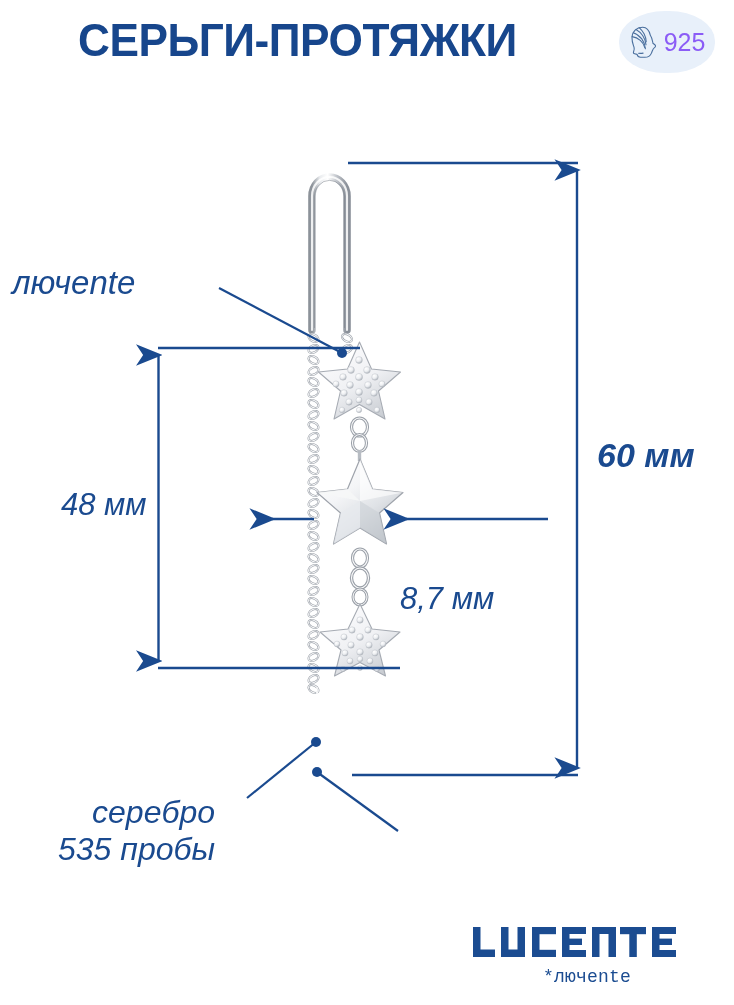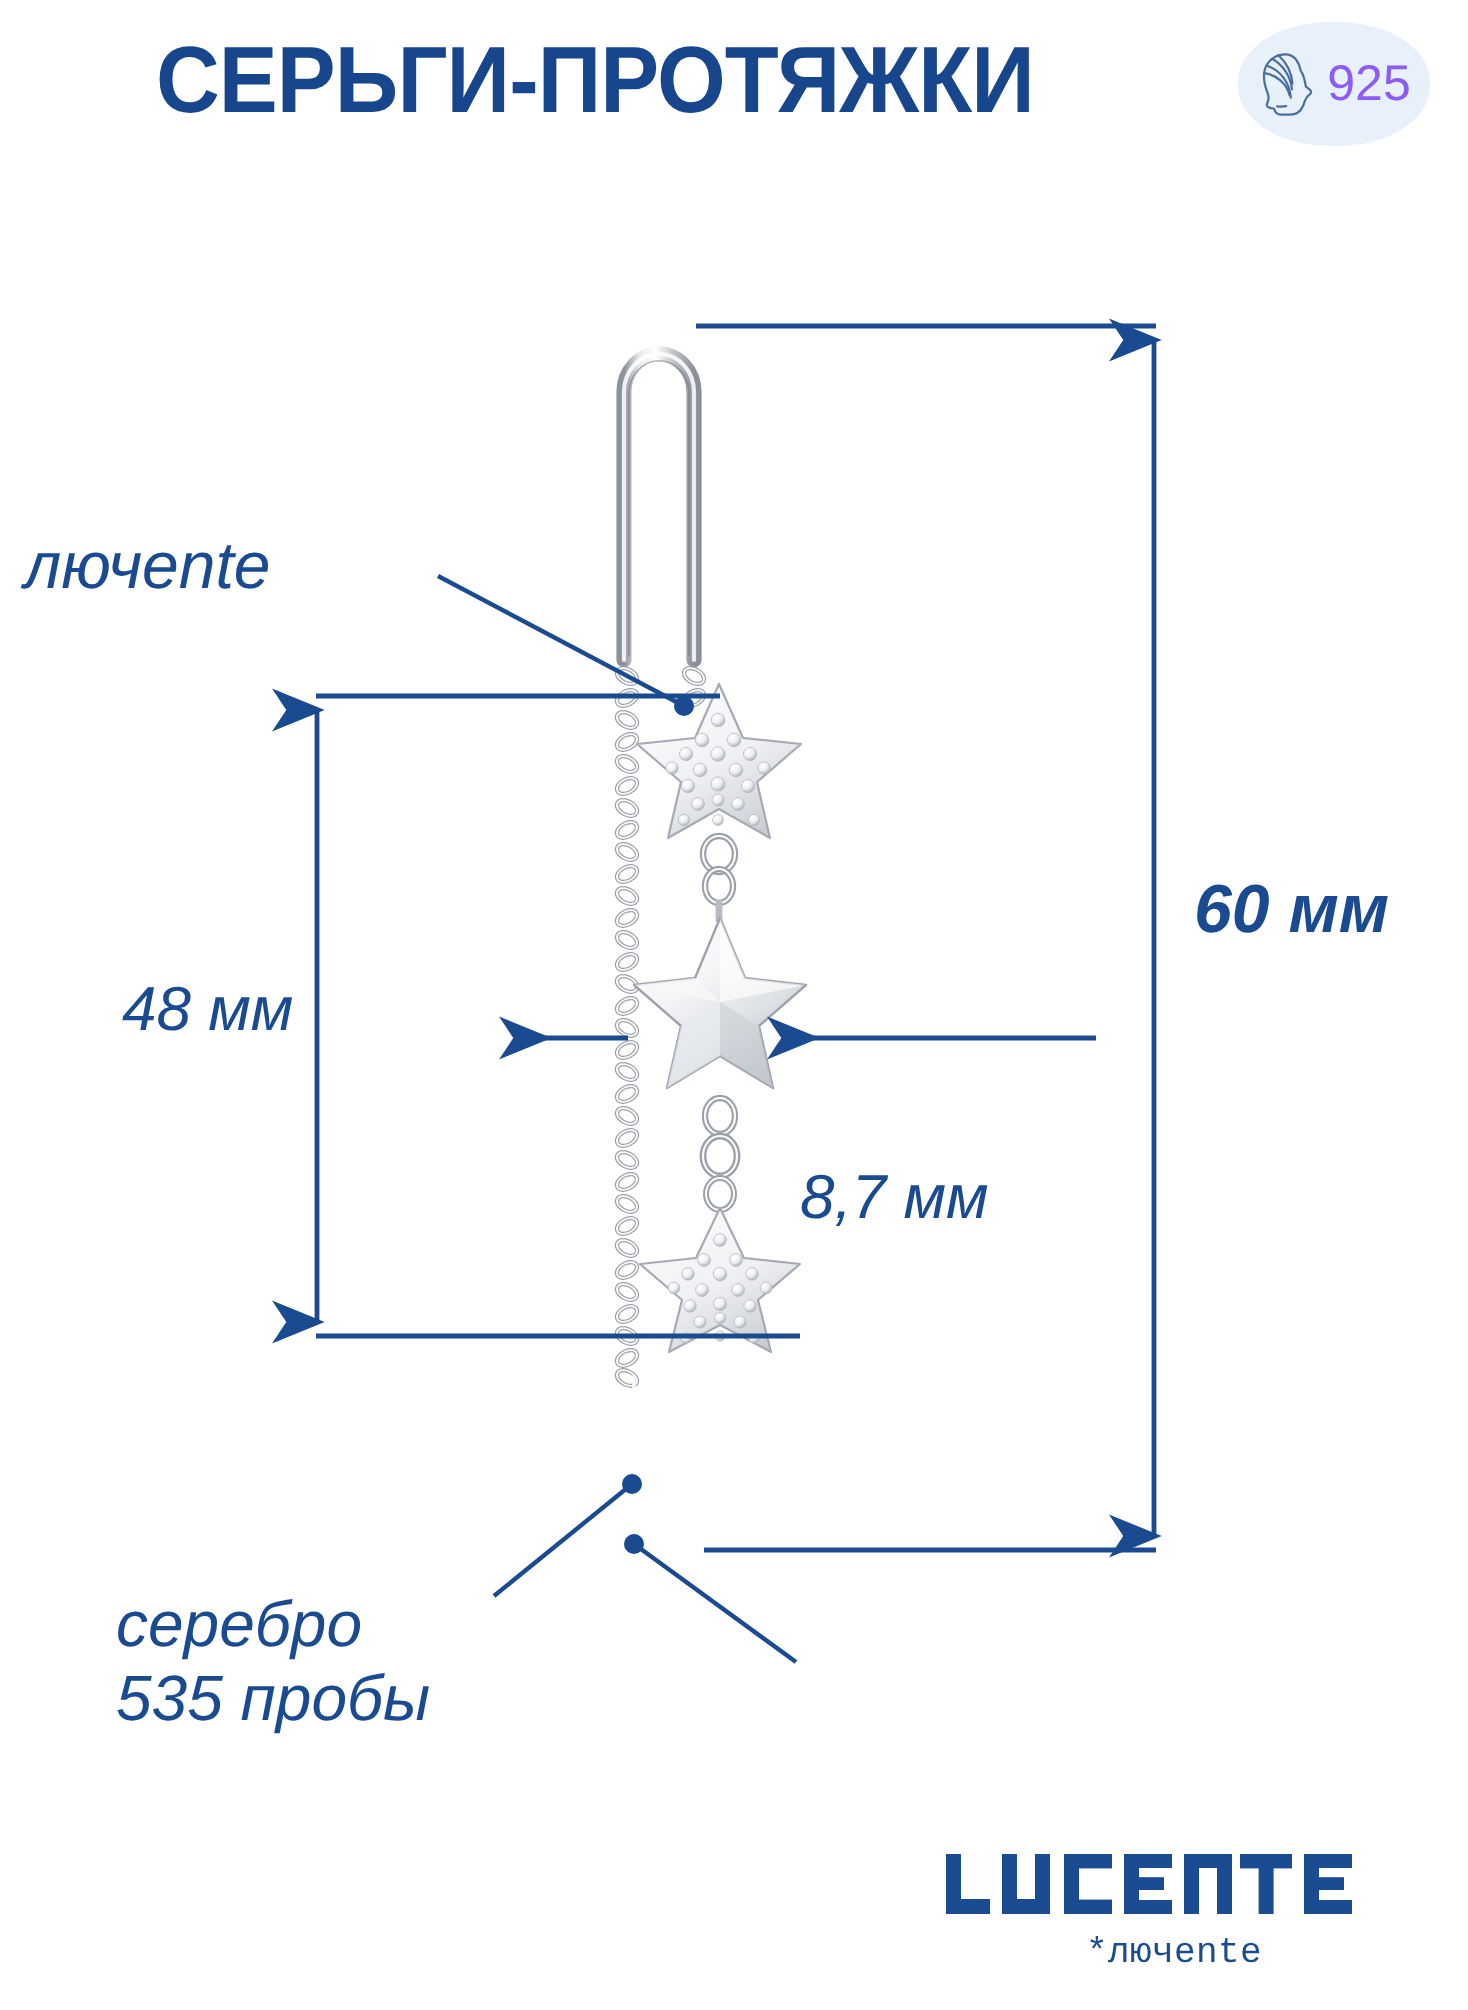--- a/index.html
+++ b/index.html
@@ -52,21 +52,21 @@
   
   .callout {
     position: absolute;
     color: #1a4a8f;
     font-style: italic;
     font-family: "Liberation Sans", "DejaVu Sans", sans-serif;
     white-space: nowrap;
     line-height: 1.16;
   }
   .callout.c-fianity { left: 12px;  top: 264px; font-size: 33px; }
-  .callout.c-silver  { left: 58px;  top: 794px; font-size: 32px; text-align: left; }
+  .callout.c-silver  { left: 58px;  top: 794px; font-size: 32px; text-align: right; }
   .callout.c-rhod    { left: 359px; top: 838px; font-size: 32px; }
 
   
   .dimlabel {
     position: absolute;
     color: #1a4a8f;
     font-style: italic;
     font-family: "Liberation Sans", "DejaVu Sans", sans-serif;
     white-space: nowrap;
   }

